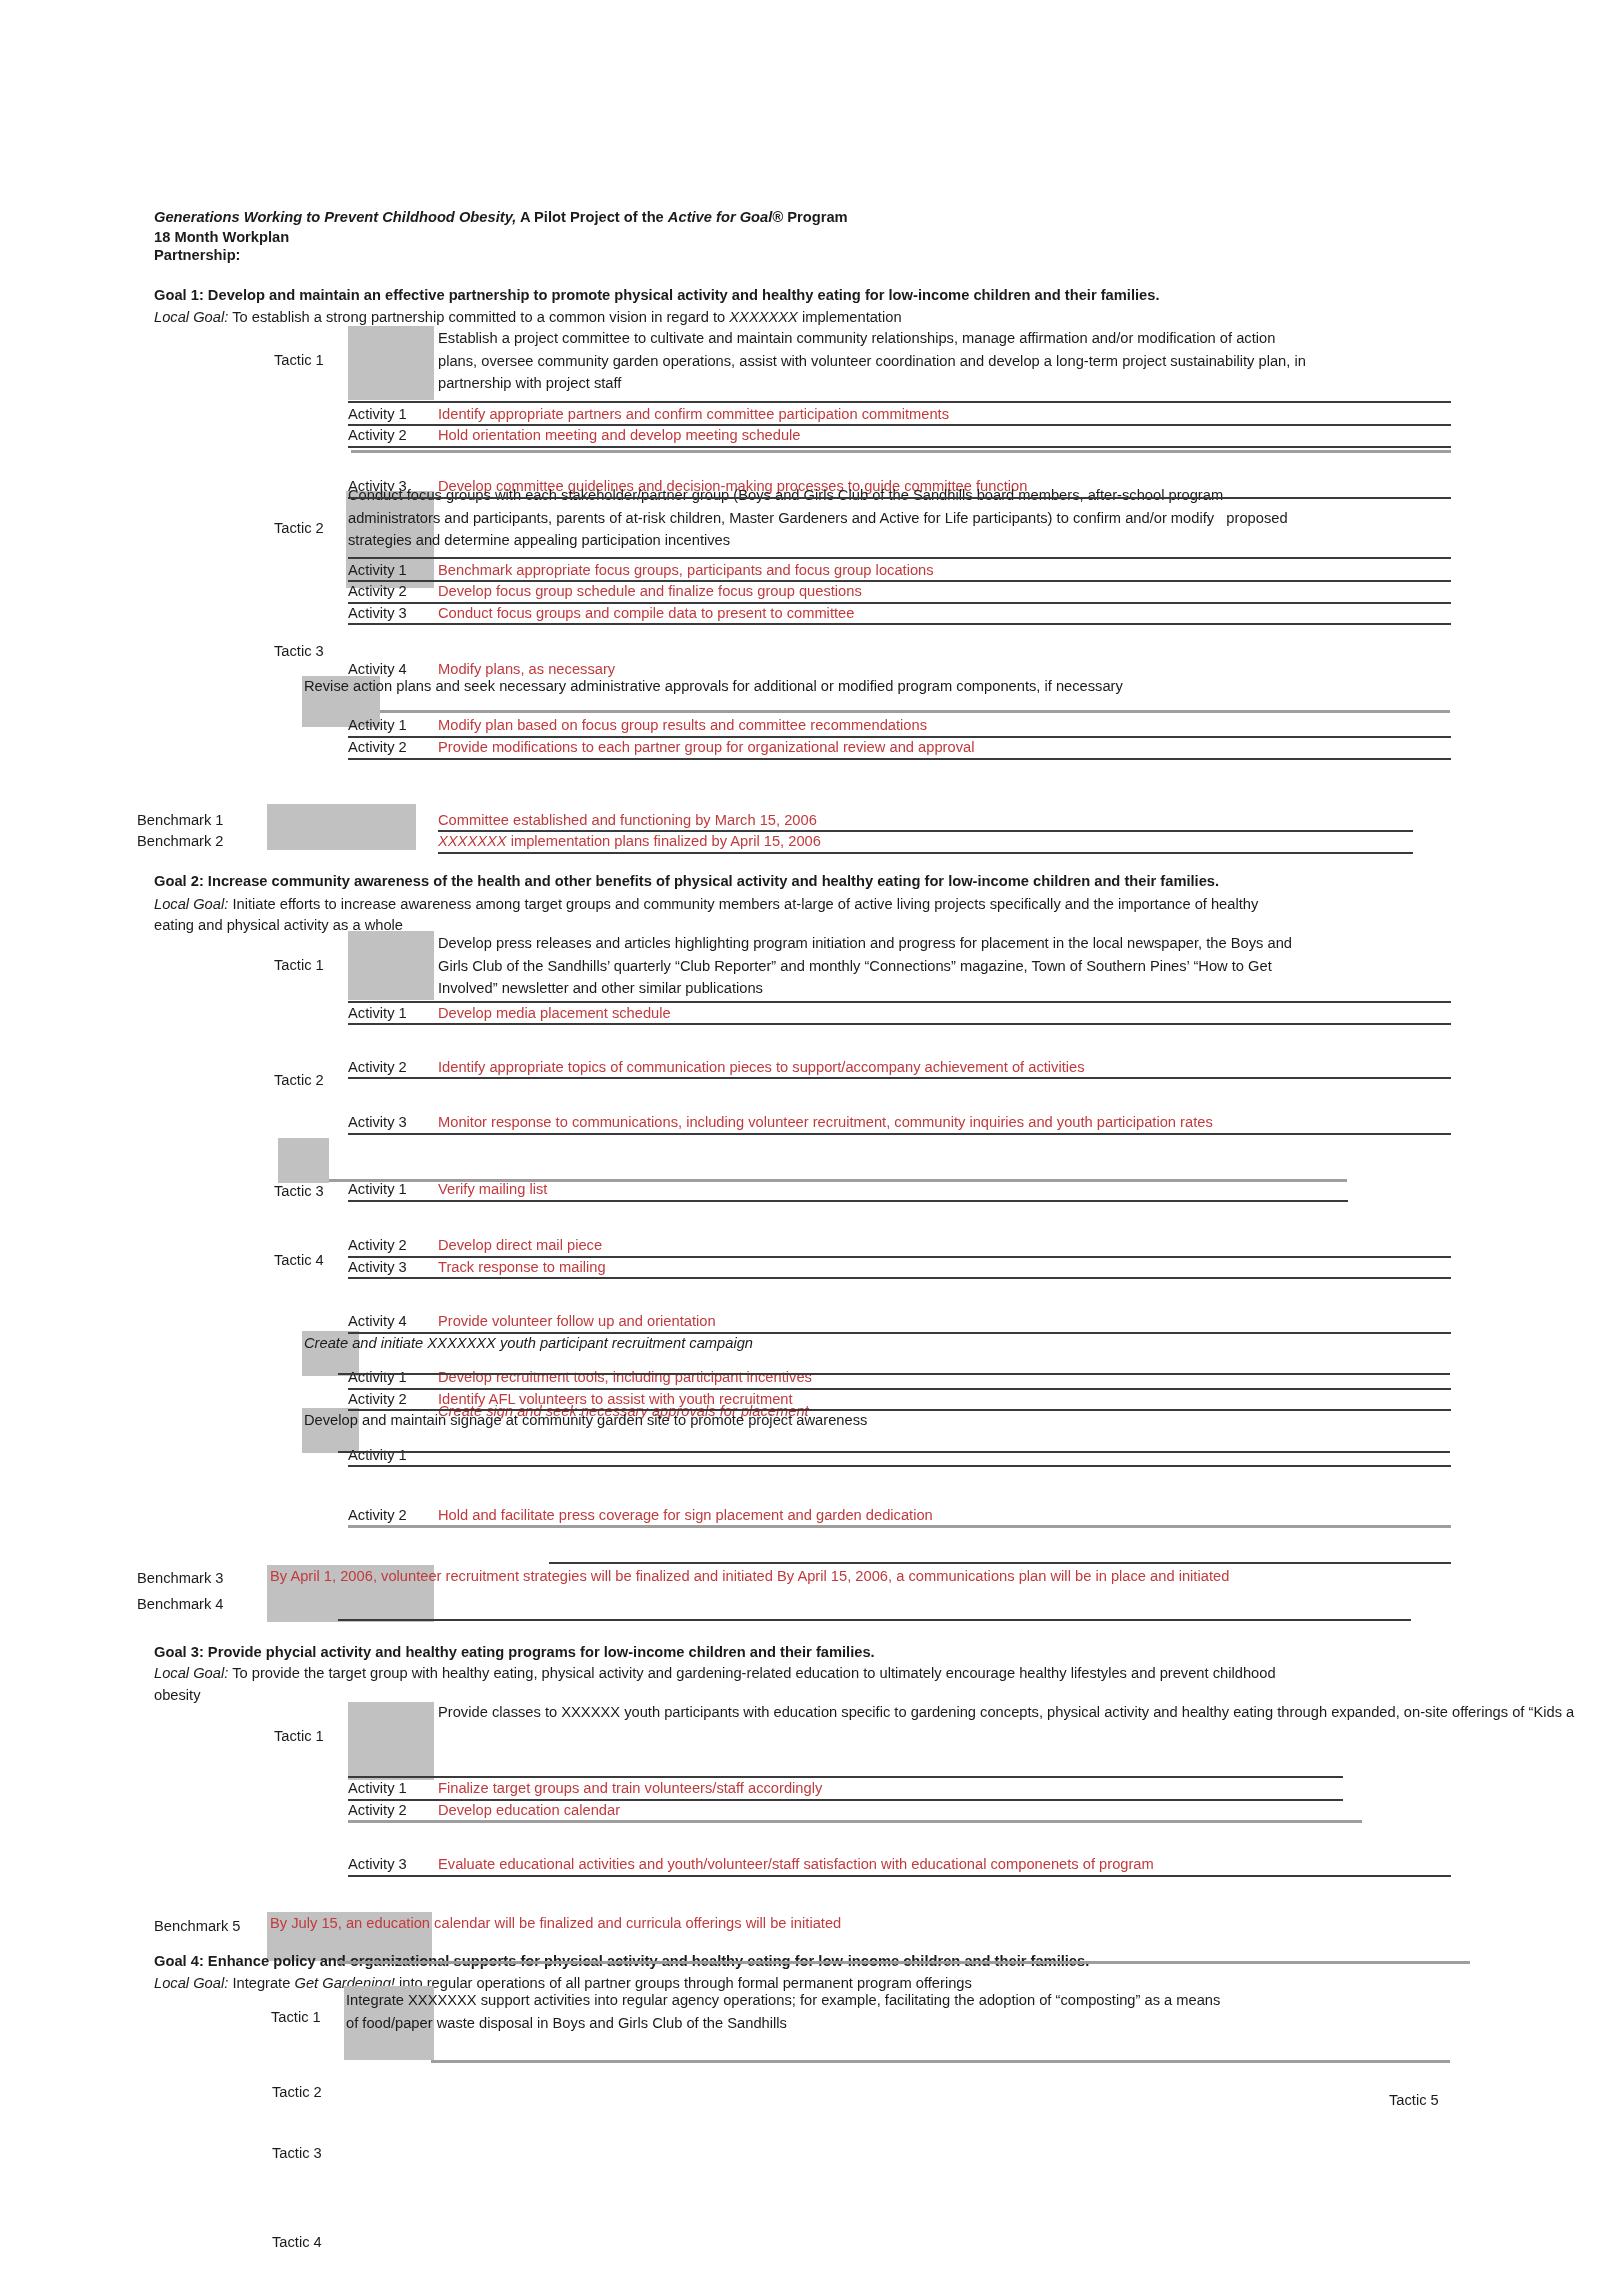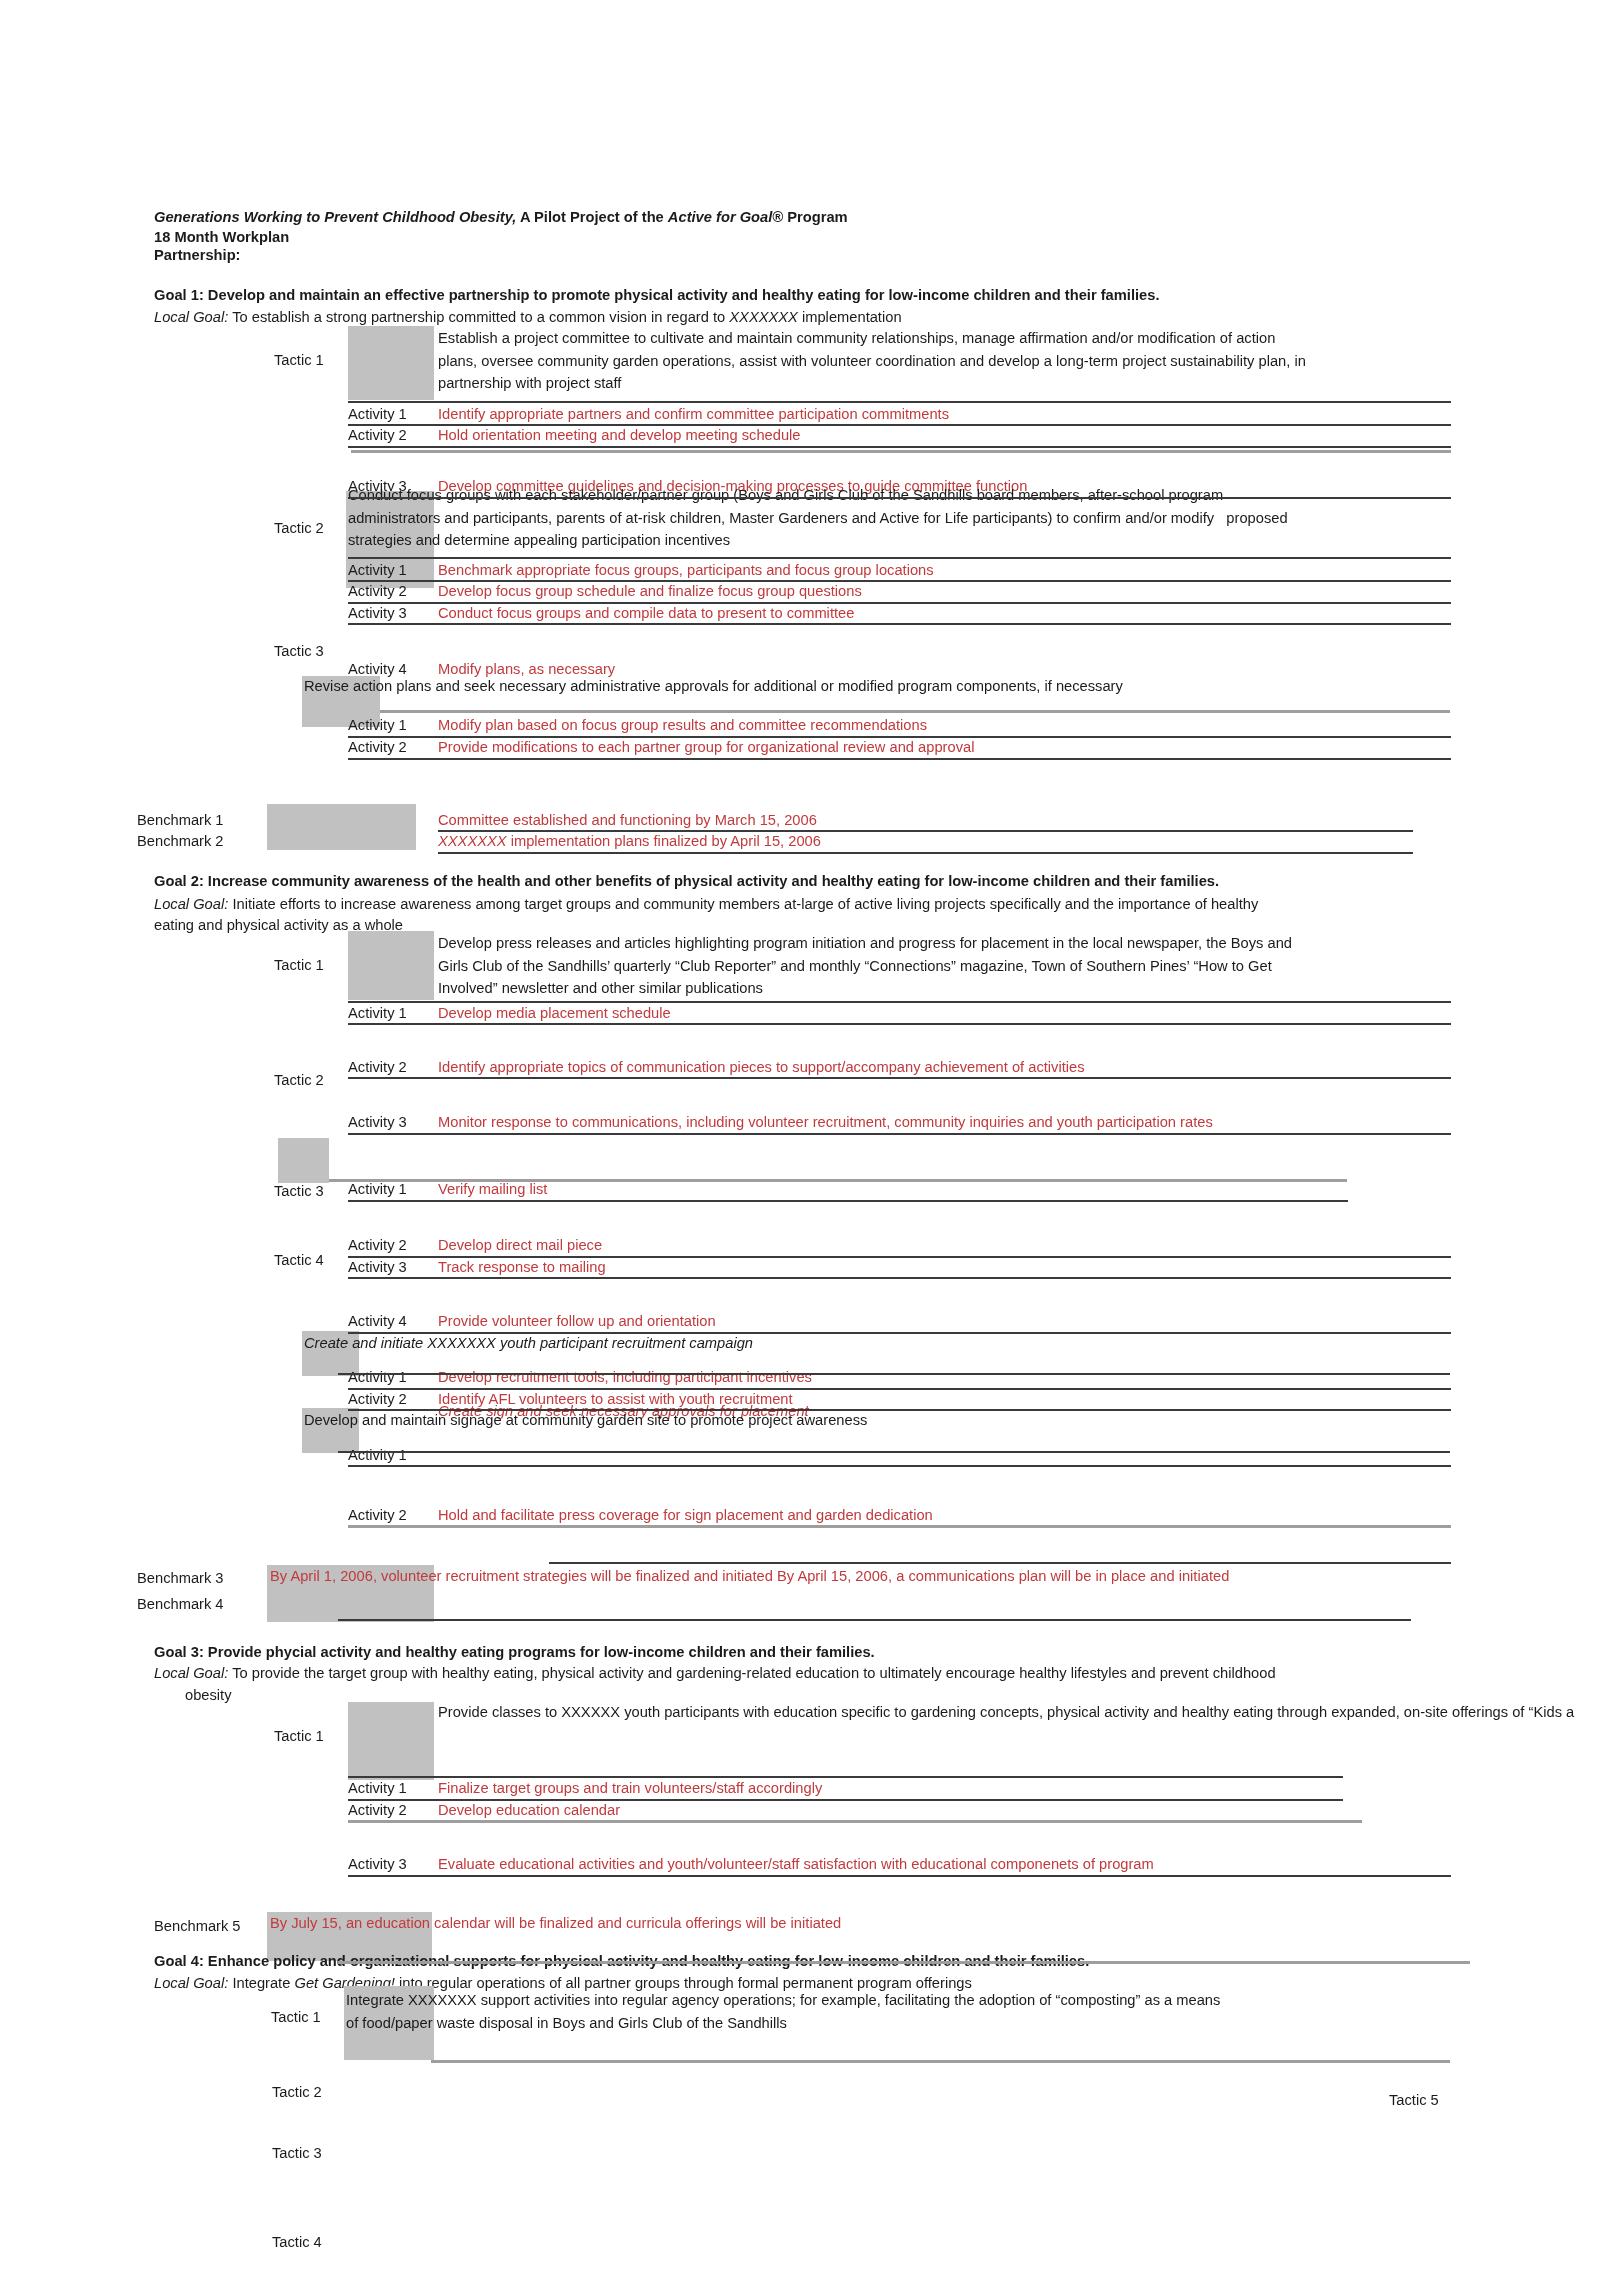--- a/index.html
+++ b/index.html
@@ -178,21 +178,21 @@
   <div class="box" style="left:267px; top:1565px; width:167px; height:57px;"></div>
   <div class="abs red nowrap z1" style="left:270px; top:1567px;">By April 1, 2006, volunteer recruitment strategies will be finalized and initiated  By April 15, 2006, a communications plan will be in place and initiated</div>
   <div class="abs" style="left:137px; top:1569px;">Benchmark 3</div>
   <div class="abs" style="left:137px; top:1595px;">Benchmark 4</div>
   <div class="ln" style="left:338px; top:1619px; width:1073px;"></div>
 
   <div class="abs b" style="left:154px; top:1643px;">Goal 3: Provide phycial activity and healthy eating programs for low-income children and their families.</div>
   <div class="abs" style="left:154px; top:1664px;">
     <span class="i">Local Goal:</span><span> To provide the target group with healthy eating, physical activity and gardening-related education to ultimately encourage healthy lifestyles and prevent childhood</span>
   </div>
-  <div class="abs" style="left:154px; top:1686px;margin-left:31px;">obesity</div>
+  <div class="abs" style="left:154px; top:1686px;">obesity</div>
 
   <div class="box" style="left:348px; top:1702px; width:86px; height:78px;"></div>
   <div class="abs nowrap clip z1" style="left:438px; top:1703px; width:1183px;">Provide classes to XXXXXX  youth participants with education specific to gardening concepts, physical activity and healthy eating  through expanded, on-site offerings of “Kids a</div>
   <div class="abs" style="left:274px; top:1727px;">Tactic 1</div>
   <div class="ln" style="left:348px; top:1776px; width:995px;"></div>
 
   <div class="abs" style="left:348px; top:1779px;">Activity 1</div>
   <div class="abs red" style="left:438px; top:1779px;">Finalize target groups and train volunteers/staff accordingly</div>
   <div class="ln" style="left:348px; top:1799px; width:995px;"></div>
 

